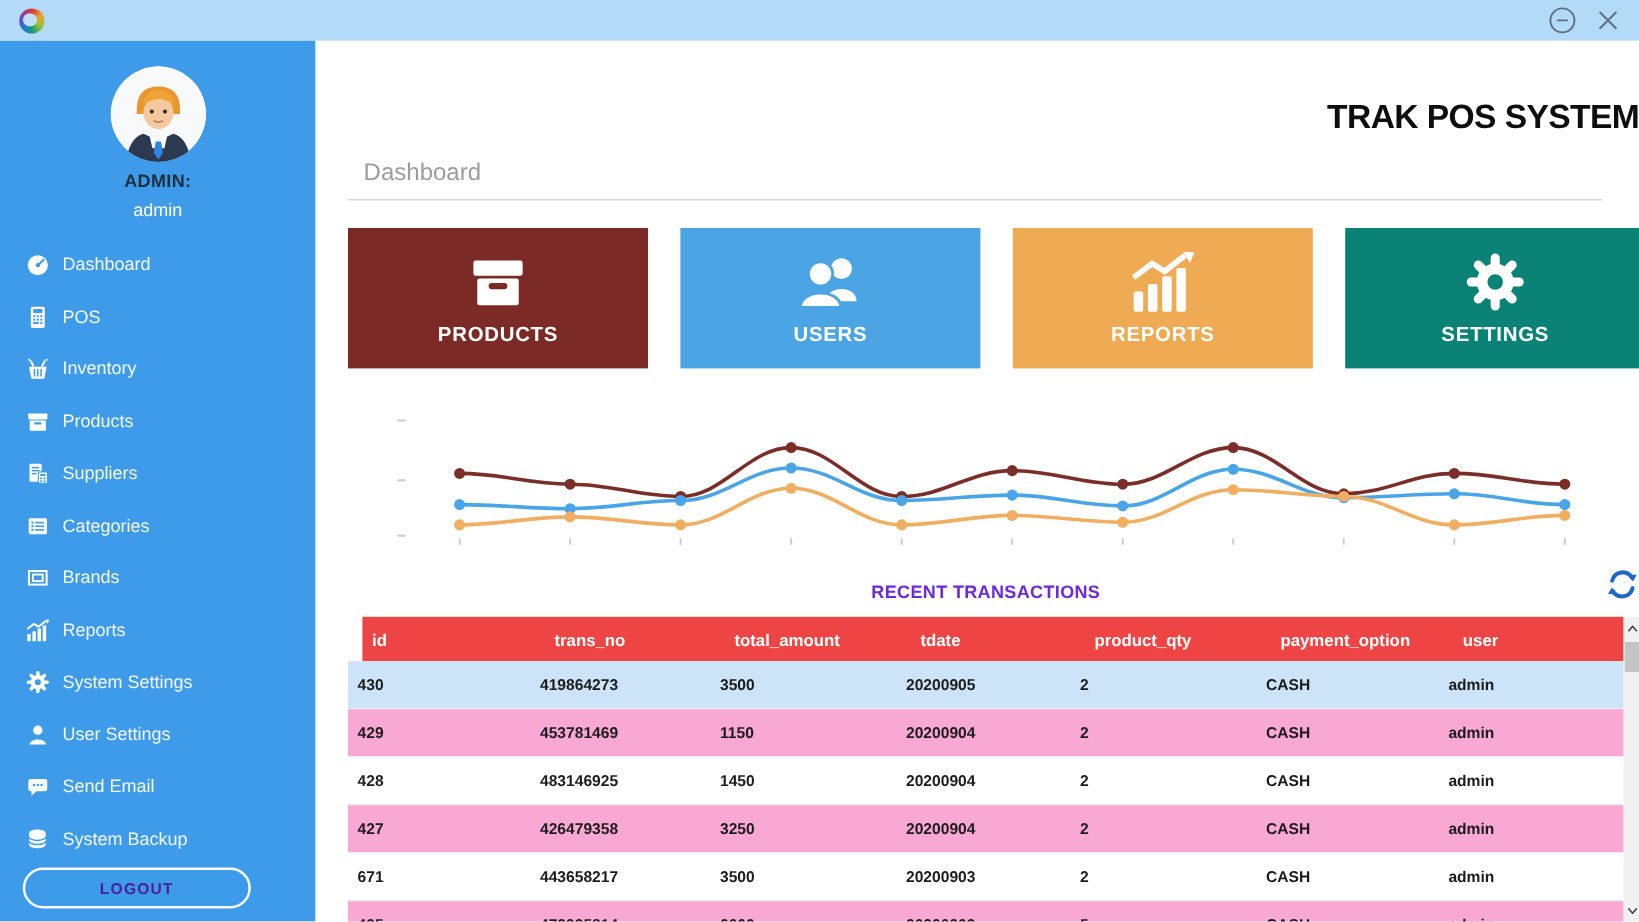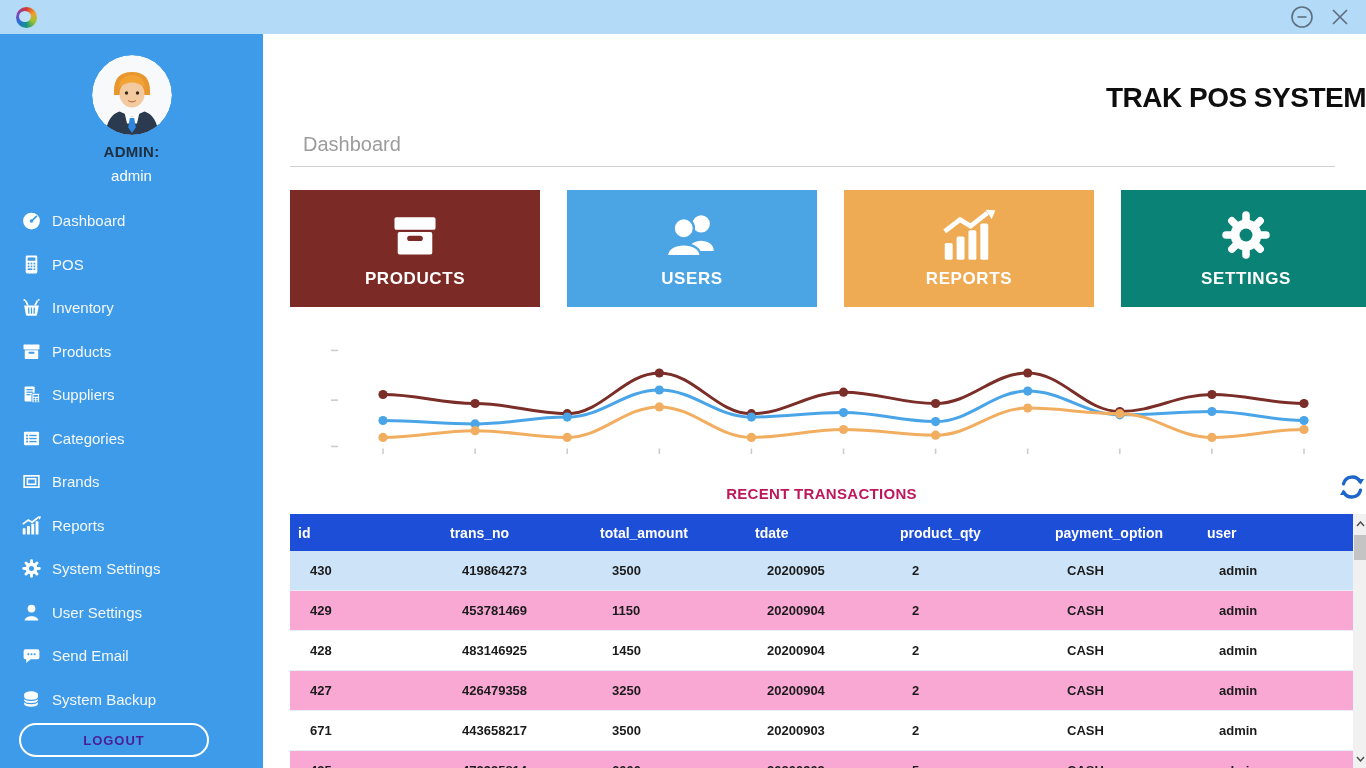--- a/index.html
+++ b/index.html
@@ -46,29 +46,29 @@
   .card { width:250px; height:117px; display:flex; flex-direction:column; align-items:center;
           justify-content:center; gap:7px; cursor:pointer; }
   .card-icon { width:58px; height:54px; }
   .card-label { color:#fff; font-size:17px; font-weight:bold; letter-spacing:.6px; }
 
   
   .chart-svg { position:absolute; top:290px; left:0; }
 
   
   .trans-title { position:absolute; top:451px; left:27px; width:1063px; text-align:center;
-                 font-size:15px; font-weight:bold; color:#be185d; letter-spacing:.3px; }
+                 font-size:15px; font-weight:bold; color:#6d28d9; letter-spacing:.3px; }
   .refresh-btn { position:absolute; top:438px; left:1074px; width:30px; height:30px; cursor:pointer; }
 
   .table { position:absolute; top:480px; left:27px; width:1063px; }
   .tgrid { display:grid; grid-template-columns:152px 150px 155px 145px 155px 152px 1fr; }
-  .thead { background:#1d4ed8; height:37px; }
+  .thead { background:#ef4444; height:37px;margin-left:12px; }
   .th { color:#fff; font-size:14px; font-weight:bold; display:flex; align-items:center;
         padding-left:8px; cursor:pointer; }
-  .tr { height:40px; border-bottom:1px solid #E6EDF4; background:#fff; cursor:pointer;padding-left:12px; }
+  .tr { height:40px; border-bottom:1px solid #E6EDF4; background:#fff; cursor:pointer; }
   .tr.alt { background:#f9a8d4; }
   .tr.selected { background:#CDE4F8; }
   .td { font-size:13px; font-weight:bold; color:#1b1b1b; display:flex; align-items:center;
         padding-left:8px; }
 
   
   .vscroll { position:absolute; top:480px; left:1090px; width:15px; height:254px; background:#F1F1F1; }
   .vs-arrow { position:absolute; left:0; width:15px; height:16px; display:flex; align-items:center;
               justify-content:center; cursor:pointer; }
   .vs-arrow.up { top:2px; } .vs-arrow.down { bottom:1px; }

